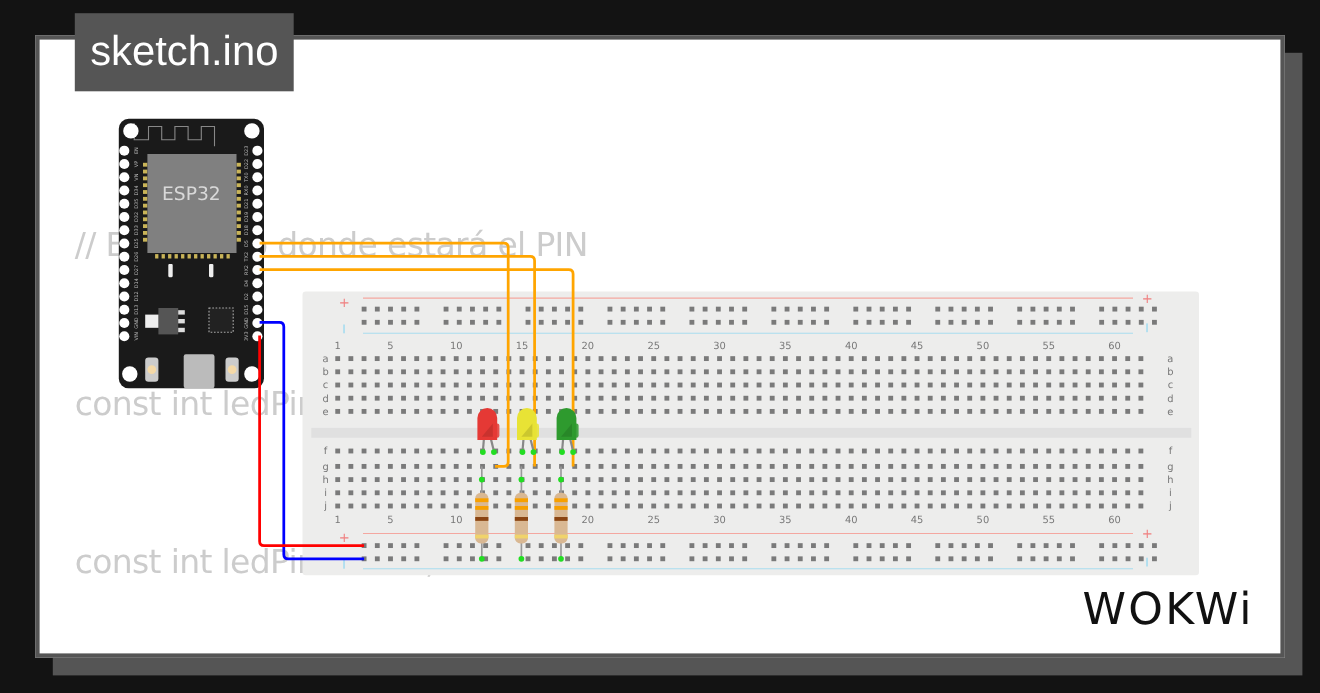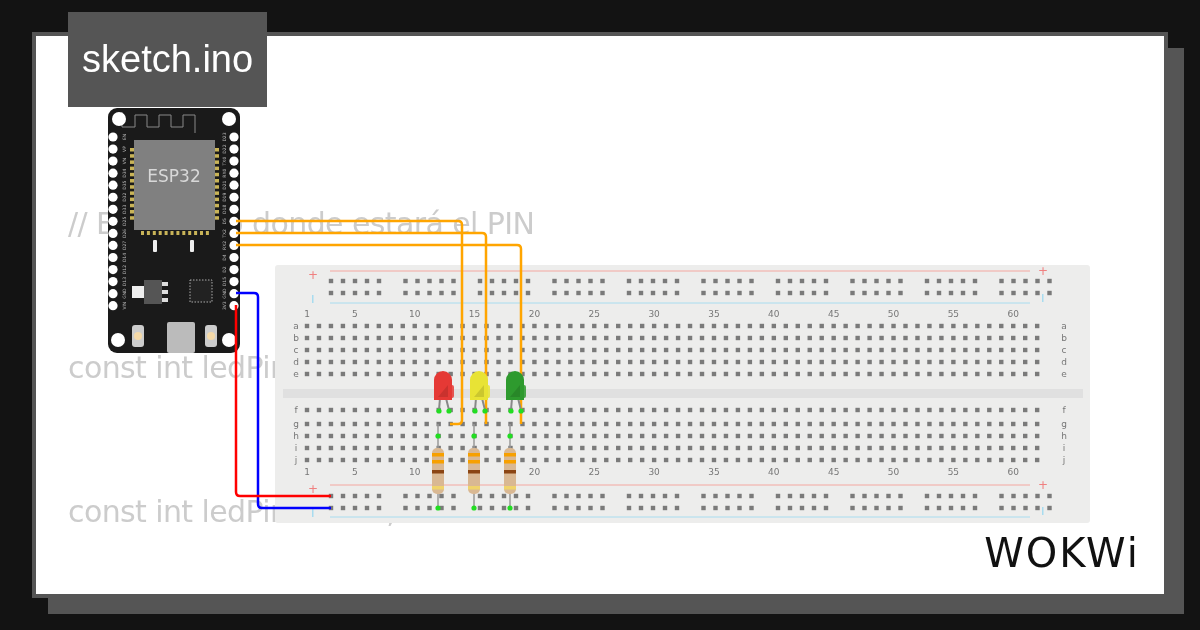--- a/index.html
+++ b/index.html
@@ -18,21 +18,21 @@
   .code {
     position: absolute; left: 32px; top: 68px;
     margin: 0; padding: 0; list-style: none;
     font-family: "DejaVu Sans", sans-serif;
     font-size: 30px; line-height: 48px; color: #cccccc;
     white-space: pre; letter-spacing: -0.6px;
   }
   .code li { height: 48px; }
   .tab {
     position: absolute; left: 68px; top: 12px;
-    height: 63px; padding: 16px 14px;
+    height: 63px; padding: 4px 14px;
     background: #555555; color: #ffffff;
     font-family: "Liberation Sans", sans-serif;
     font-size: 38px; line-height: 62px;
     z-index: 5;
   }
   svg.diagram { position: absolute; left: 0; top: 0; z-index: 3; }
   .bb-label { font-family: "DejaVu Sans", sans-serif; font-size: 9px; fill: #777; }
   .pin-label { font-family: "DejaVu Sans", sans-serif; font-size: 4.5px; fill: #bbb; }
   .esp-text { font-family: "DejaVu Sans", sans-serif; font-size: 17px; fill: #d8d8d8; }
 </style>

